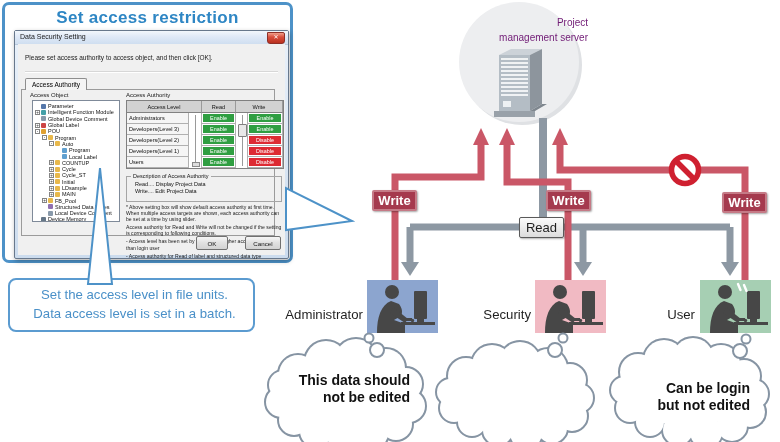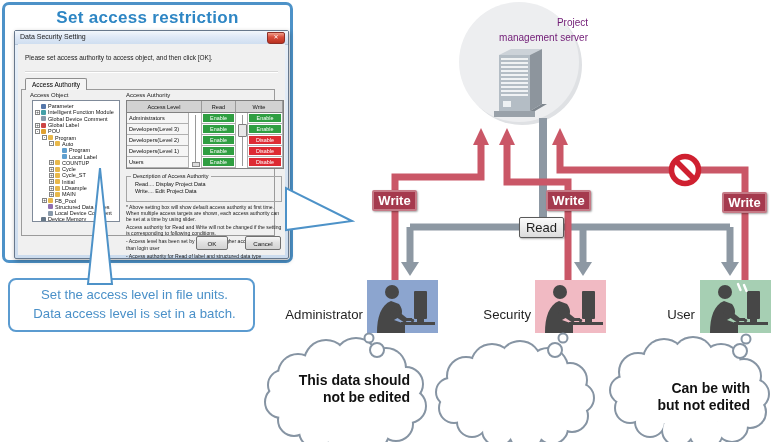--- a/index.html
+++ b/index.html
@@ -474,17 +474,17 @@
 
   <div class="lbl actor-label actor-admin">Administrator</div>
   <div class="lbl actor-label actor-designer">Security</div>
   <div class="lbl actor-label actor-user">User</div>
 
   <div class="lbl thought thought-admin">
     <div>This data should</div>
     <div>not be edited</div>
   </div>
   <div class="lbl thought thought-user">
-    <div>Can be with</div>
+    <div>Can be login</div>
     <div>but not edited</div>
   </div>
 
 </div>
 
 </body></html>

